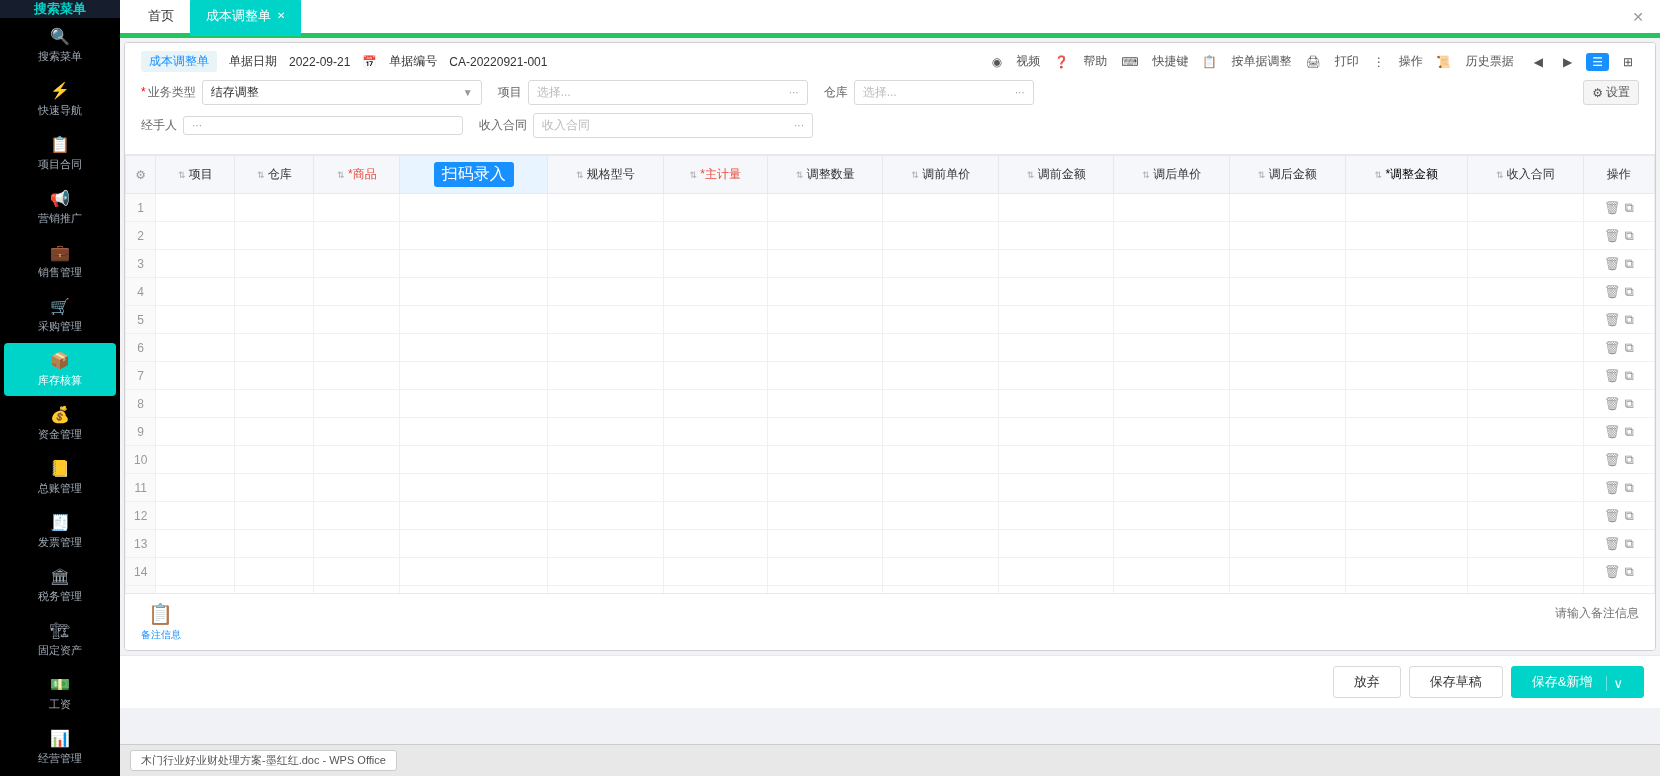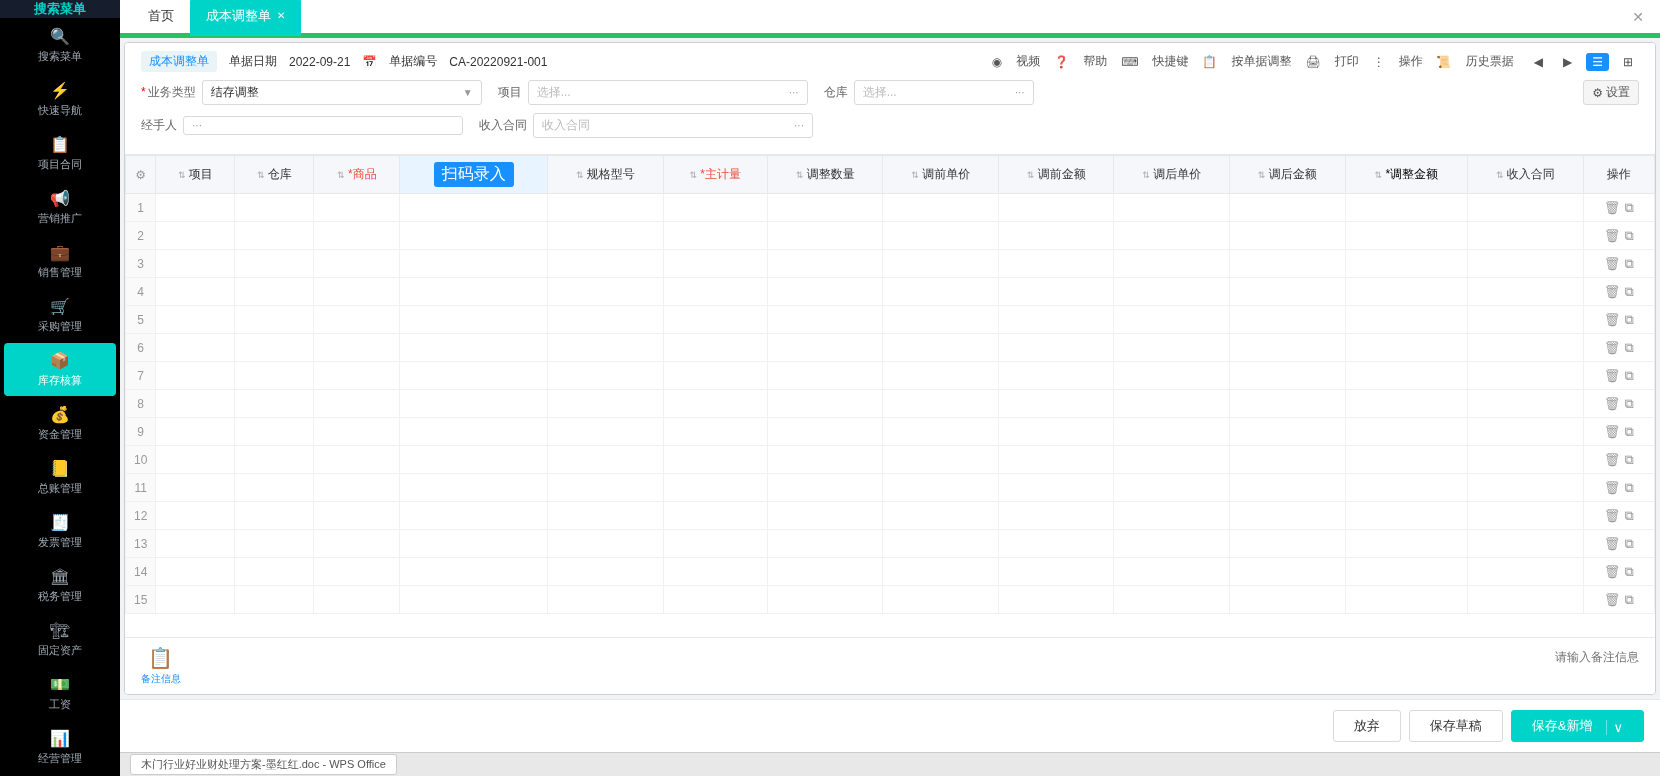--- a/index.html
+++ b/index.html
@@ -62,21 +62,21 @@
     .notes-area { background: #fff; padding: 8px 16px; border-top: 1px solid #e8e8e8; display: flex; align-items: flex-start; gap: 12px; flex-shrink: 0; }
     .notes-icon { display: flex; flex-direction: column; align-items: center; color: #1890ff; font-size: 10px; gap: 2px; }
     .notes-icon .icon-big { font-size: 20px; }
     .notes-input { flex: 1; border: none; outline: none; color: #bbb; font-size: 12px; padding: 4px 0; background: transparent; text-align: right; }
 
     
     .footer { background: #fff; border-top: 1px solid #e8e8e8; display: flex; align-items: center; justify-content: flex-end; padding: 10px 16px; gap: 8px; flex-shrink: 0; }
     .btn { padding: 6px 20px; border-radius: 3px; cursor: pointer; font-size: 13px; border: 1px solid #d9d9d9; background: #fff; color: #333; }
     .btn-success { background: #00d4c8; color: #fff; border-color: #00d4c8; display: flex; align-items: flex-end; gap: 12px; }
 
-    .taskbar { height: 24px; background: #e8e8e8; display: flex; align-items: center; padding: 0 10px; gap: 8px; font-size: 11px; color: #555; flex-shrink: 0; border-top: 1px solid #ccc; }
+    .taskbar { height: 32px; background: #e8e8e8; display: flex; align-items: center; padding: 0 10px; gap: 8px; font-size: 11px; color: #555; flex-shrink: 0; border-top: 1px solid #ccc; margin-top: 36px; }
     .taskbar-item { background: #fff; border: 1px solid #ccc; border-radius: 3px; padding: 2px 10px; cursor: pointer; }
     .window-frame { border: 1px solid #d0d0d0; border-radius: 4px; background: #fff; flex: 1; display: flex; flex-direction: column; overflow: hidden; margin: 4px; }
   </style>
 </head>
 <body>
 
 <div class="sidebar">
   <div class="sidebar-logo">
     <span>搜索菜单</span>
   </div>

